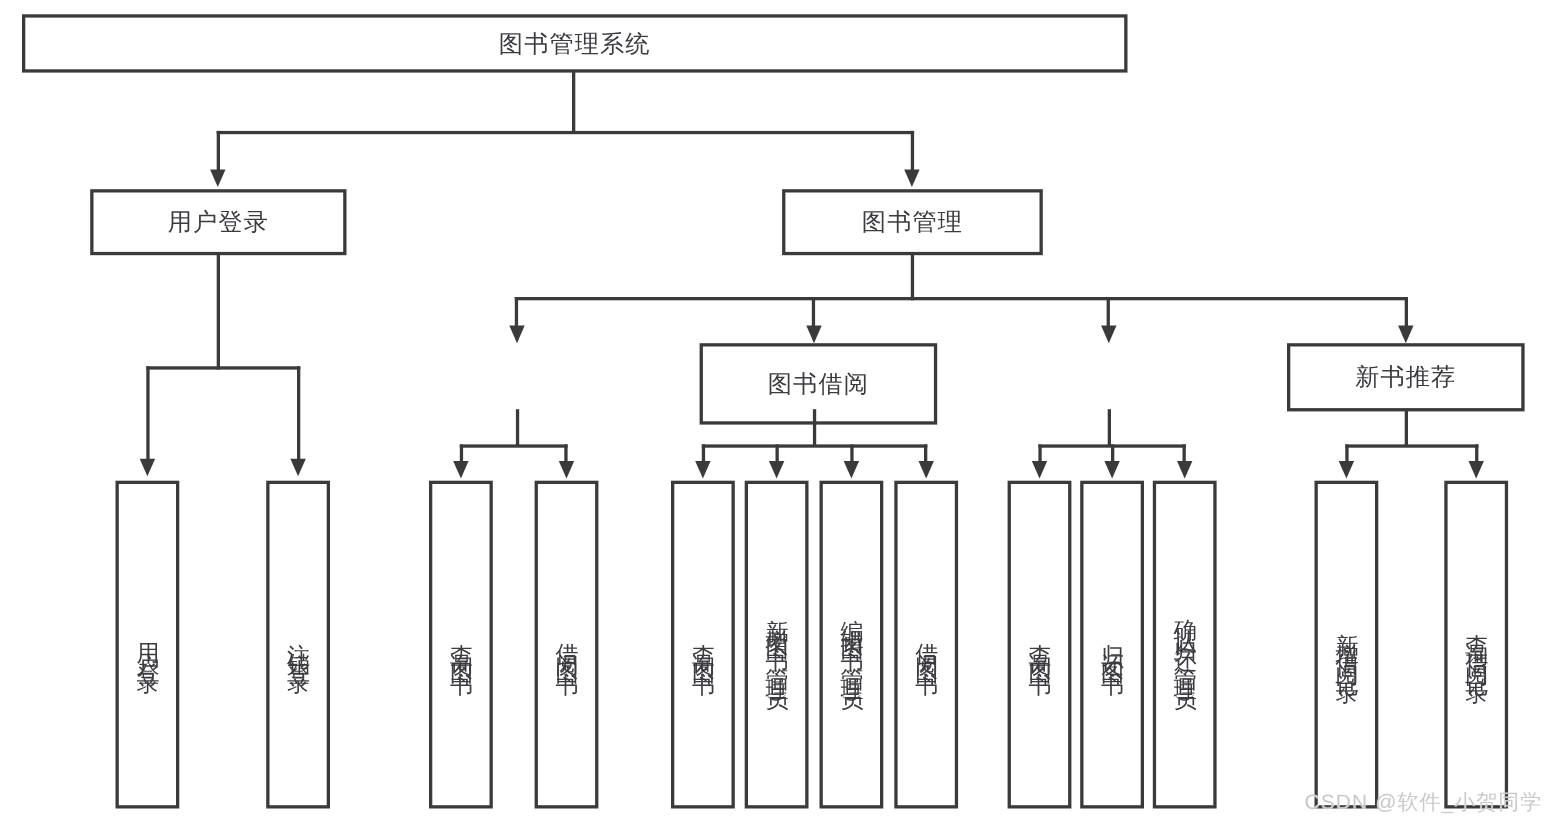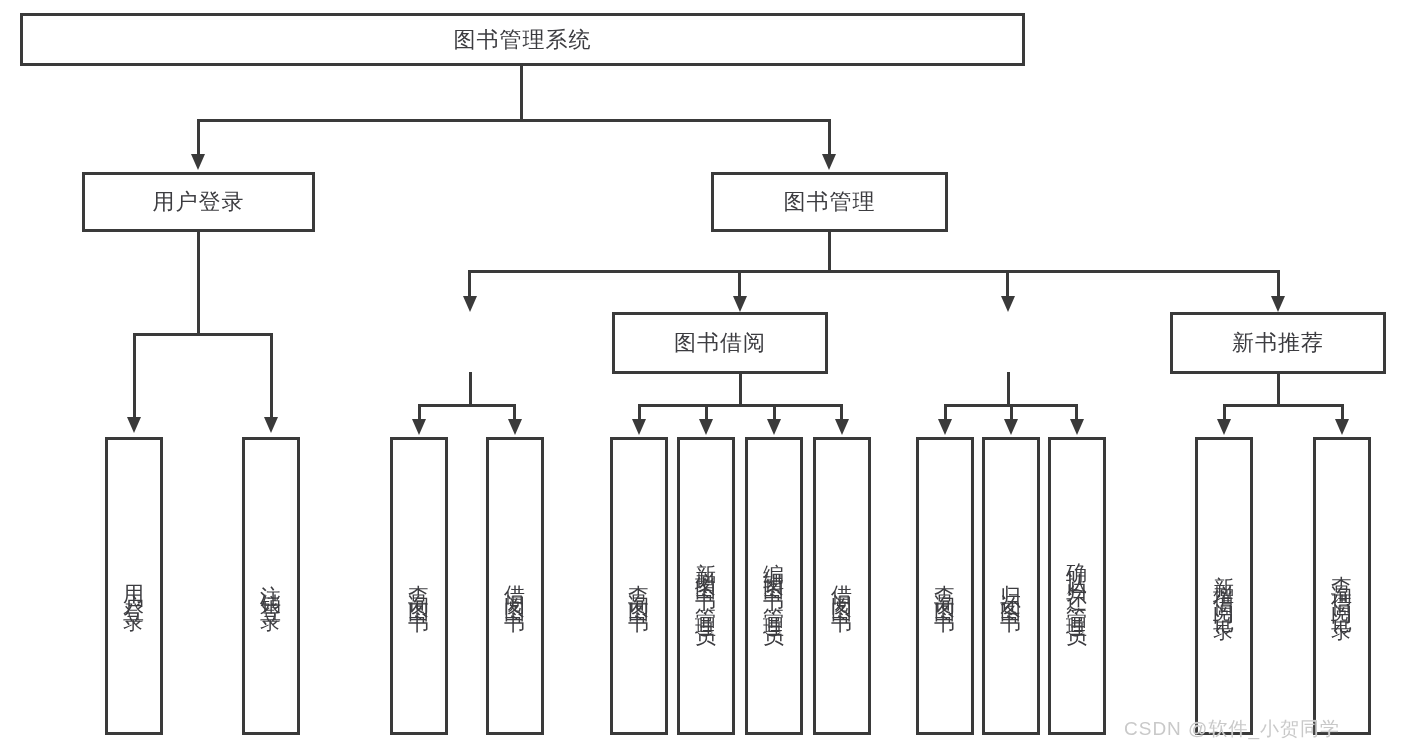--- a/index.html
+++ b/index.html
@@ -45,21 +45,21 @@
   }
   .ar{
     position:absolute;
     width:0;height:0;
     border-left:7px solid transparent;
     border-right:7px solid transparent;
     border-top:16px solid var(--line);
   }
   .watermark{
     position:absolute;
-    left:1124px;top:716px;
+    left:1186px;top:716px;
     font-size:19px;
     color:var(--wm);
     letter-spacing:1px;
     white-space:nowrap;
     z-index:5;
     text-shadow:0 0 1px #ffffff;
   }
 </style>
 </head>
 <body>
@@ -95,21 +95,21 @@
   <div class="ln" style="left:468px;top:270px;width:812px;height:3px"></div>
   <div class="ln" style="left:468px;top:270px;width:3px;height:28px"></div>
   <div class="ln" style="left:738px;top:270px;width:3px;height:28px"></div>
   <div class="ln" style="left:1006px;top:270px;width:3px;height:28px"></div>
   <div class="ln" style="left:1277px;top:270px;width:3px;height:28px"></div>
   <div class="ar" style="left:463px;top:296px"></div>
   <div class="ar" style="left:733px;top:296px"></div>
   <div class="ar" style="left:1001px;top:296px"></div>
   <div class="ar" style="left:1271px;top:296px"></div>
 
-  <div class="box h" style="left:612px;top:312px;width:216px;height:62px">
+  <div class="box h" style="left:636px;top:312px;width:216px;height:74px">
     <span>图书借阅</span>
   </div>
   <div class="box h" style="left:1170px;top:312px;width:216px;height:62px">
     <span>新书推荐</span>
   </div>
 
   <div class="ln" style="left:469px;top:372px;width:3px;height:34px"></div>
   <div class="ln" style="left:418px;top:404px;width:98px;height:3px"></div>
   <div class="ln" style="left:418px;top:404px;width:3px;height:17px"></div>
   <div class="ln" style="left:513px;top:404px;width:3px;height:17px"></div>

